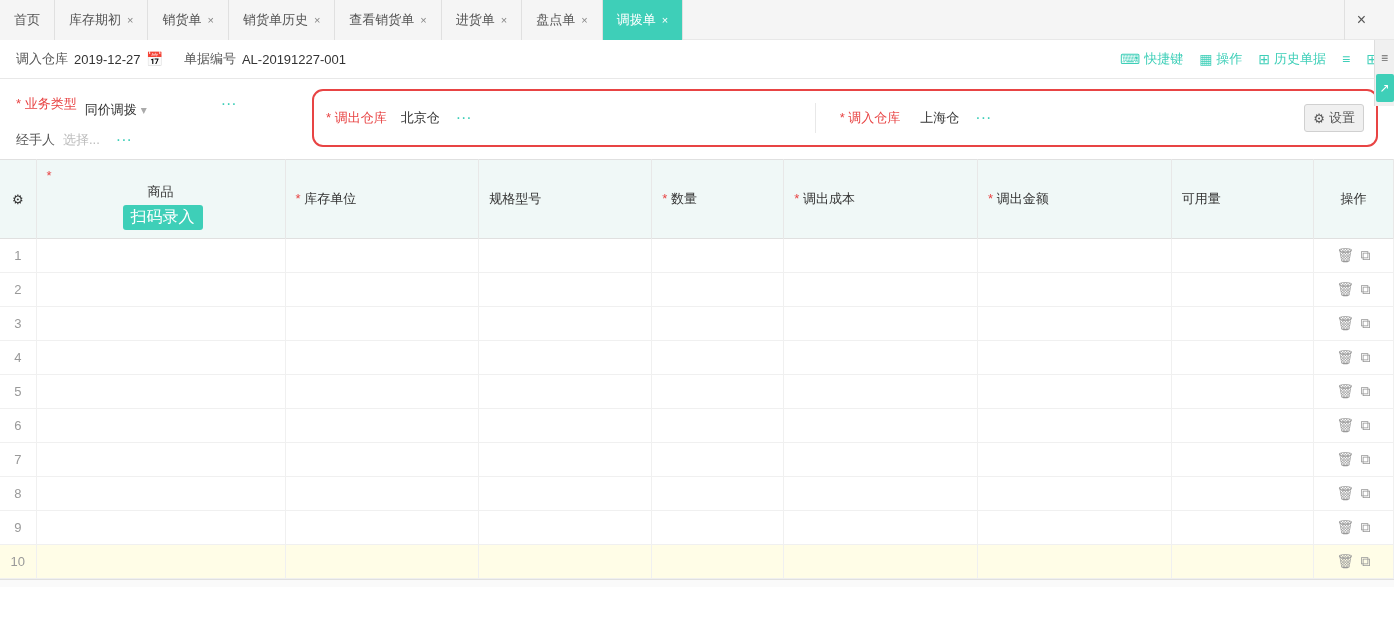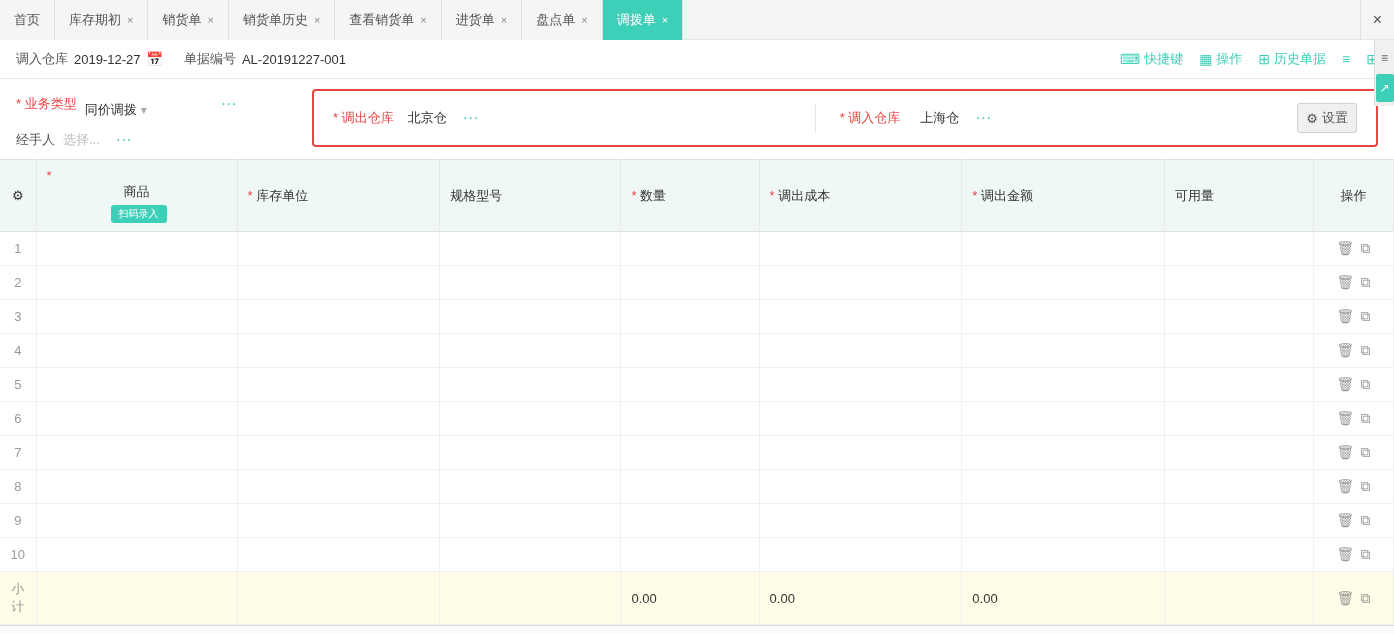--- a/index.html
+++ b/index.html
@@ -2,21 +2,21 @@
 <html><head>
   <meta charset="utf-8">
   <style>
     * { box-sizing: border-box; margin: 0; padding: 0; }
     body { font-family: "Microsoft YaHei", "PingFang SC", sans-serif; font-size: 13px; color: #333; background: #fff; overflow: hidden; }
 
     
     .tab-bar {
       display: flex; align-items: center; height: 40px;
       border-bottom: 1px solid #e8e8e8; background: #f5f5f5;
-      padding: 0 0 0 0;
+      padding: 0 16px 0 0;
     }
     .tab-item {
       display: flex; align-items: center; padding: 0 14px; height: 40px;
       cursor: pointer; font-size: 13px; color: #555; border-right: 1px solid #e0e0e0;
       white-space: nowrap; position: relative; background: #f5f5f5;
     }
     .tab-item.active {
       background: #3ecfb8; color: #fff; font-weight: 500;
     }
     .tab-item .close-btn {
@@ -46,22 +46,22 @@
       display: flex; align-items: center; gap: 4px; cursor: pointer;
     }
     .toolbar-right .tr-item .icon { font-size: 14px; }
 
     
     .form-area {
       display: flex; padding: 10px 16px; gap: 16px; align-items: flex-start;
     }
     .form-left { display: flex; flex-direction: column; gap: 12px; min-width: 280px; justify-content: center; }
     .form-right {
-      flex: 1; border: 2px solid #e84444; border-radius: 4px; padding: 12px 19px;
-      display: flex; gap: 0;
+      flex: 1; border: 2px solid #e84444; border-radius: 11px; padding: 12px 12px;
+      display: flex; align-items: center; gap: 0;
     }
 
     .field-row { display: flex; align-items: center; gap: 8px; }
     .field-label { color: #e84444; white-space: nowrap; }
     .field-label::before { content: "* "; }
     .field-label-plain { color: #555; white-space: nowrap; }
     .field-select {
       display: flex; align-items: center; gap: 4px; cursor: pointer;
       min-width: 120px;
       margin-top: 12px;
@@ -105,21 +105,21 @@
       padding: 8px 10px; border-right: 1px solid #f0f0f0; color: #333; height: 32px;
     }
     .data-table tbody td.row-num { color: #999; text-align: center; width: 36px; }
     .data-table tbody td.ops-cell { text-align: center; width: 80px; }
     .row-action { display: inline-flex; gap: 6px; }
     .row-btn { cursor: pointer; color: #999; font-size: 14px; }
 
     
     .scan-btn {
       background: #3ecfb8; color: #fff; border: none; padding: 2px 8px;
-      border-radius: 3px; font-size: 10px; cursor: pointer; margin-left: 4px;
+      border-radius: 3px; font-size: 16px; cursor: pointer; margin-left: 4px;
     }
     .th-inner { display: flex; align-items: center; gap: 4px; flex-direction: column; }
 
     
     .right-panel {
       position: fixed; right: 0; top: 40px; width: 20px; background: #f0f0f0;
       display: flex; flex-direction: column; align-items: center;
       border-left: 1px solid #ddd; gap: 2px; padding: 4px 0;
     }
     .rp-btn {
@@ -440,36 +440,20 @@
       <td></td>
       <td></td>
       <td></td>
       <td class="ops-cell">
         <div class="row-action">
           <span class="row-btn">🗑</span>
           <span class="row-btn">⧉</span>
         </div>
       </td>
     </tr>
-        <tr style="background: rgb(255, 253, 231);">
-      <td class="row-num">小计</td>
-      <td></td>
-      <td></td>
-      <td></td>
-      <td>0.00</td>
-      <td>0.00</td>
-      <td>0.00</td>
-      <td></td>
-      <td class="ops-cell">
-        <div class="row-action">
-          <span class="row-btn">🗑</span>
-          <span class="row-btn">⧉</span>
-        </div>
-      </td>
-    </tr>
       </tbody>
   </table>
 </div>
 
 <div class="bottom-scroll">
   <div class="bottom-scroll-inner"></div>
 </div>
 
 <div class="right-panel">
   <div class="rp-btn">≡</div>

